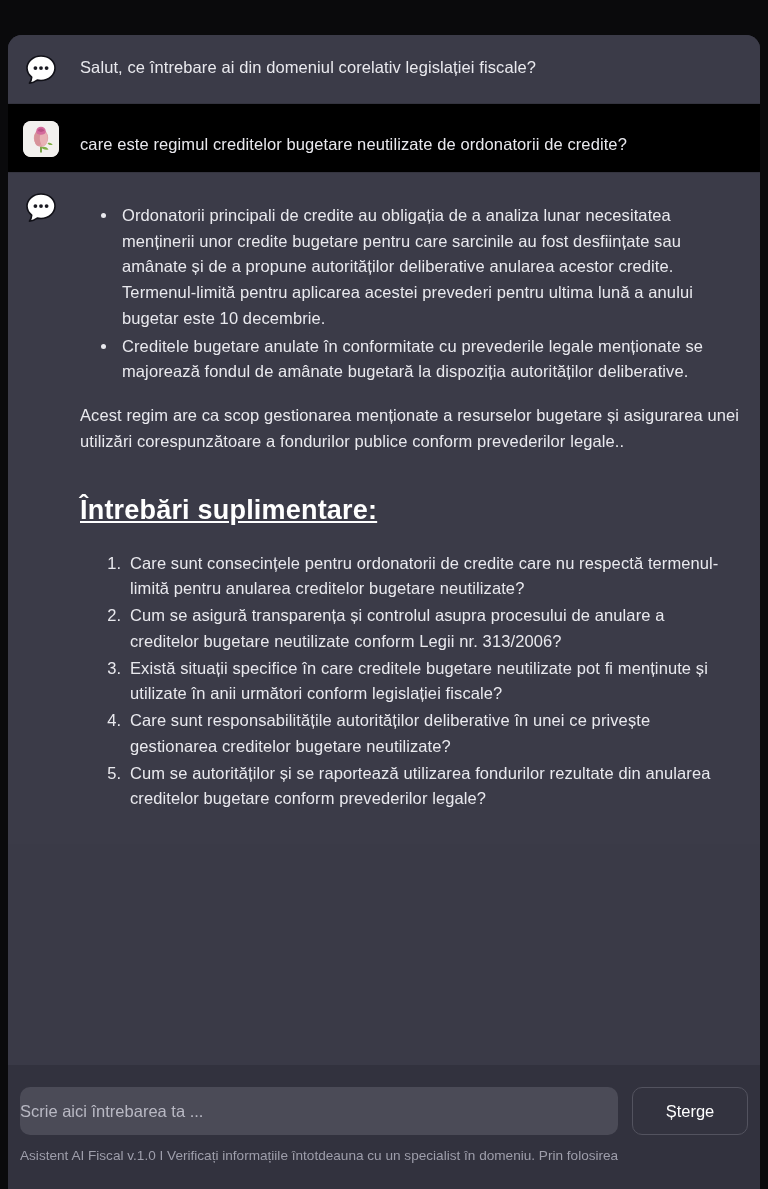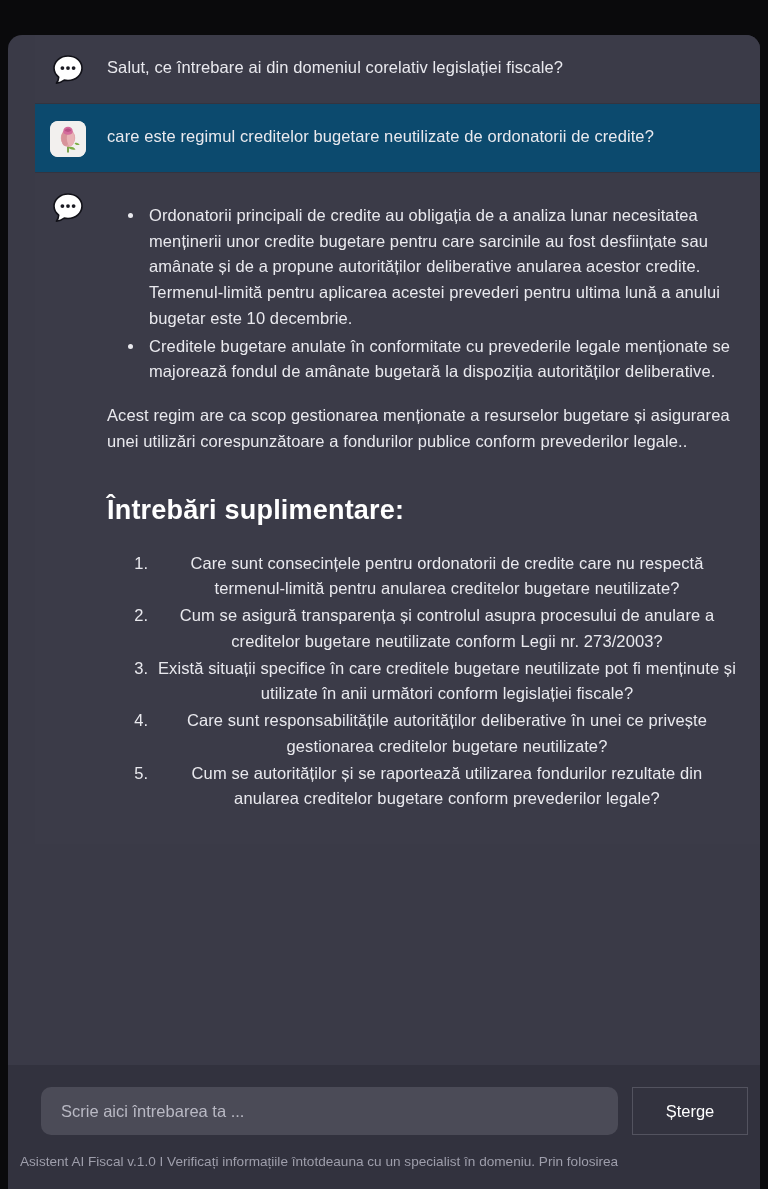--- a/index.html
+++ b/index.html
@@ -28,31 +28,30 @@
     overflow: hidden;
     display: flex;
     flex-direction: column;
   }
 
   
   .chat {
     flex: 0 0 auto;
     height: 1030px;
     overflow: hidden;
-    padding-left: 27px;
   }
 
   .msg {
     display: flex;
     align-items: flex-start;
     padding: 14px 16px 14px 14px;
     box-sizing: border-box;
   }
   .msg.assistant { background: #3b3b48; }
-  .msg.user      { background: #0c4a6e; }
+  .msg.user      { background: #000000; align-items: flex-end; }
 
   .msg + .msg { border-top: 1px solid #34343f; }
 
   .avatar {
     flex: 0 0 auto;
     width: 38px;
     height: 38px;
     margin-right: 20px;
     margin-top: 2px;
     display: flex;
@@ -91,28 +90,29 @@
     margin: 16px 0 18px 0;
     padding-left: 38px;
   }
   .bubble ul { list-style: disc; }
   .bubble ol { list-style: decimal; }
   .bubble li {
     margin: 0 7px 2px 0;
     padding-left: 4px;
   }
   .bubble ol { padding-left: 46px; margin-top: 20px; }
-  .bubble ol li { margin-bottom: 1px; text-align: center; }
+  .bubble ol li { margin-bottom: 1px; }
 
   .subheading {
     font-size: 27px;
     font-weight: bold;
     color: #ffffff;
     margin: 34px 0 4px 0;
     letter-spacing: .2px;
+    text-decoration: underline;
   }
 
   
   .composer-wrap {
     flex: 1 1 auto;
     background: #32323e;
     padding: 0 12px;
     box-sizing: border-box;
   }
   .composer {
@@ -124,41 +124,40 @@
   .chat-input {
     flex: 1 1 auto;
     height: 48px;
     border: none;
     outline: none;
     border-radius: 10px;
     background: #4b4b57;
     color: #ffffff;
     font-family: "Liberation Sans", sans-serif;
     font-size: 16.5px;
-    padding: 0 20px;
+    padding: 0 0;
     box-sizing: border-box;
-    margin-left: 21px;
   }
   .chat-input::placeholder { color: #b9b9c4; }
 
   .clear-btn {
     flex: 0 0 auto;
     width: 116px;
     height: 48px;
-    border-radius: 0;
+    border-radius: 10px;
     background: #33333f;
     border: 1px solid #53535f;
     color: #ffffff;
     font-family: "Liberation Sans", sans-serif;
     font-size: 16.5px;
     cursor: pointer;
   }
 
   .footer-note {
-    margin-top: 18px;
+    margin-top: 12px;
     color: #9e9eab;
     font-size: 13.6px;
     line-height: 1.35;
     white-space: nowrap;
     overflow: hidden;
   }
 </style>
 </head>
 <body>
 
@@ -215,21 +214,21 @@
           <li>Ordonatorii principali de credite au obligația de a analiza lunar necesitatea menținerii unor credite bugetare pentru care sarcinile au fost desființate sau amânate și de a propune autorităților deliberative anularea acestor credite. Termenul-limită pentru aplicarea acestei prevederi pentru ultima lună a anului bugetar este 10 decembrie.</li>
           <li>Creditele bugetare anulate în conformitate cu prevederile legale menționate se majorează fondul de amânate bugetară la dispoziția autorităților deliberative.</li>
         </ul>
 
         <p>Acest regim are ca scop gestionarea menționate a resurselor bugetare și asigurarea unei utilizări corespunzătoare a fondurilor publice conform prevederilor legale..</p>
 
         <div class="subheading">Întrebări suplimentare:</div>
 
         <ol>
           <li>Care sunt consecințele pentru ordonatorii de credite care nu respectă termenul-limită pentru anularea creditelor bugetare neutilizate?</li>
-          <li>Cum se asigură transparența și controlul asupra procesului de anulare a creditelor bugetare neutilizate conform Legii nr. 273/2003?</li>
+          <li>Cum se asigură transparența și controlul asupra procesului de anulare a creditelor bugetare neutilizate conform Legii nr. 313/2006?</li>
           <li>Există situații specifice în care creditele bugetare neutilizate pot fi menținute și utilizate în anii următori conform legislației fiscale?</li>
           <li>Care sunt responsabilitățile autorităților deliberative în unei ce privește gestionarea creditelor bugetare neutilizate?</li>
           <li>Cum se autorităților și se raportează utilizarea fondurilor rezultate din anularea creditelor bugetare conform prevederilor legale?</li>
         </ol>
 
       </div>
     </div>
 
   </div>
 

